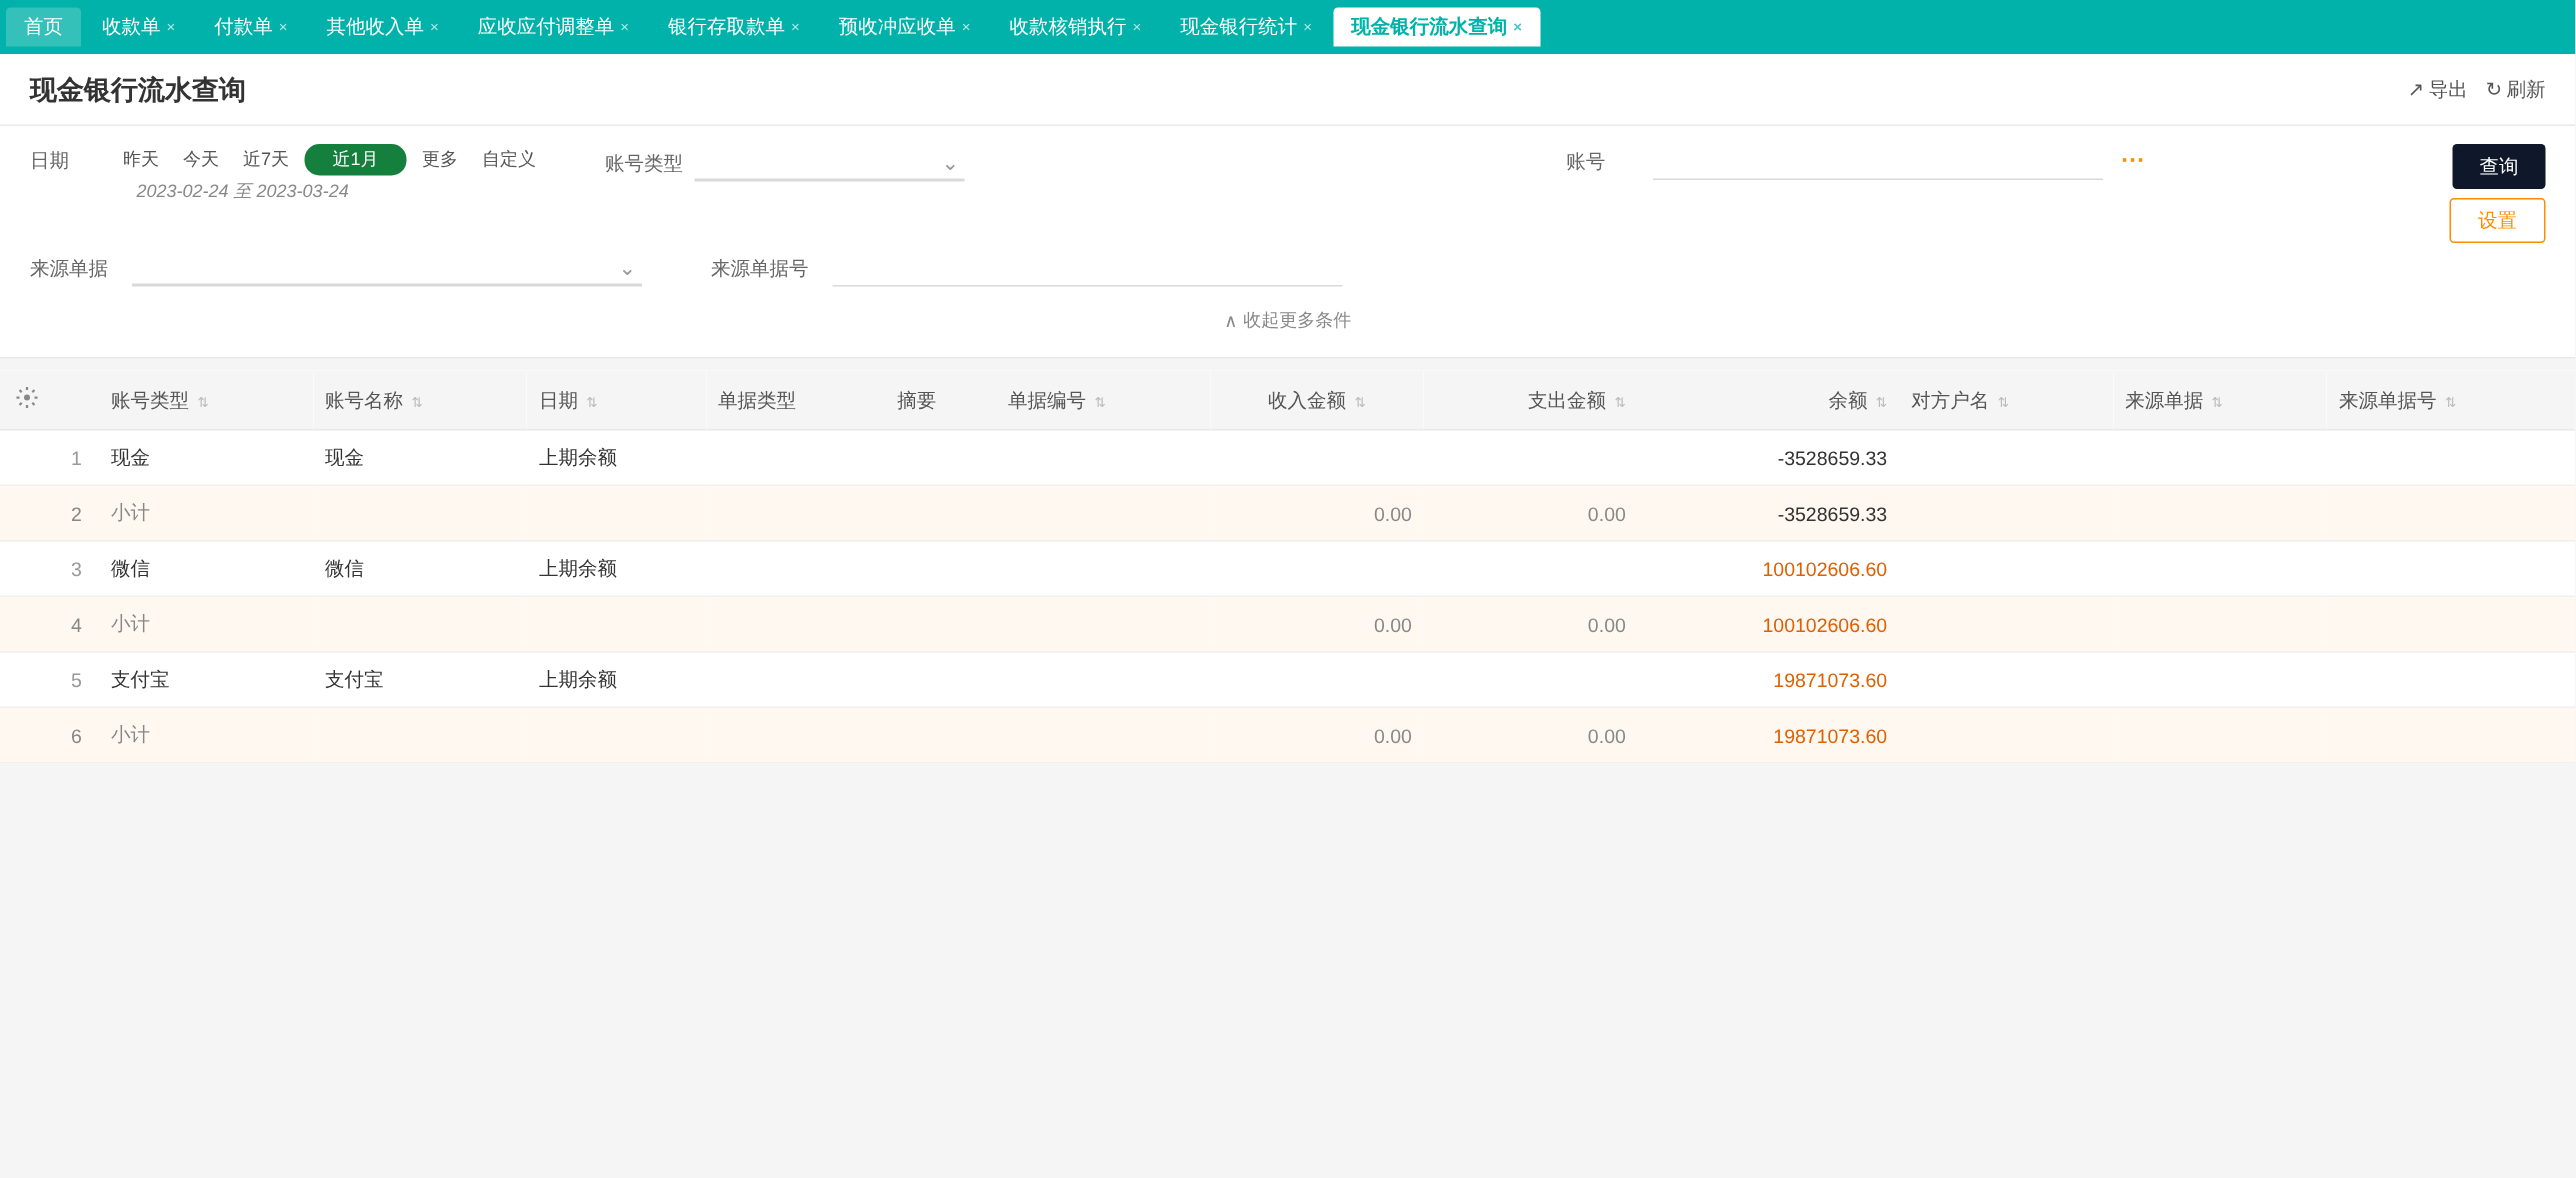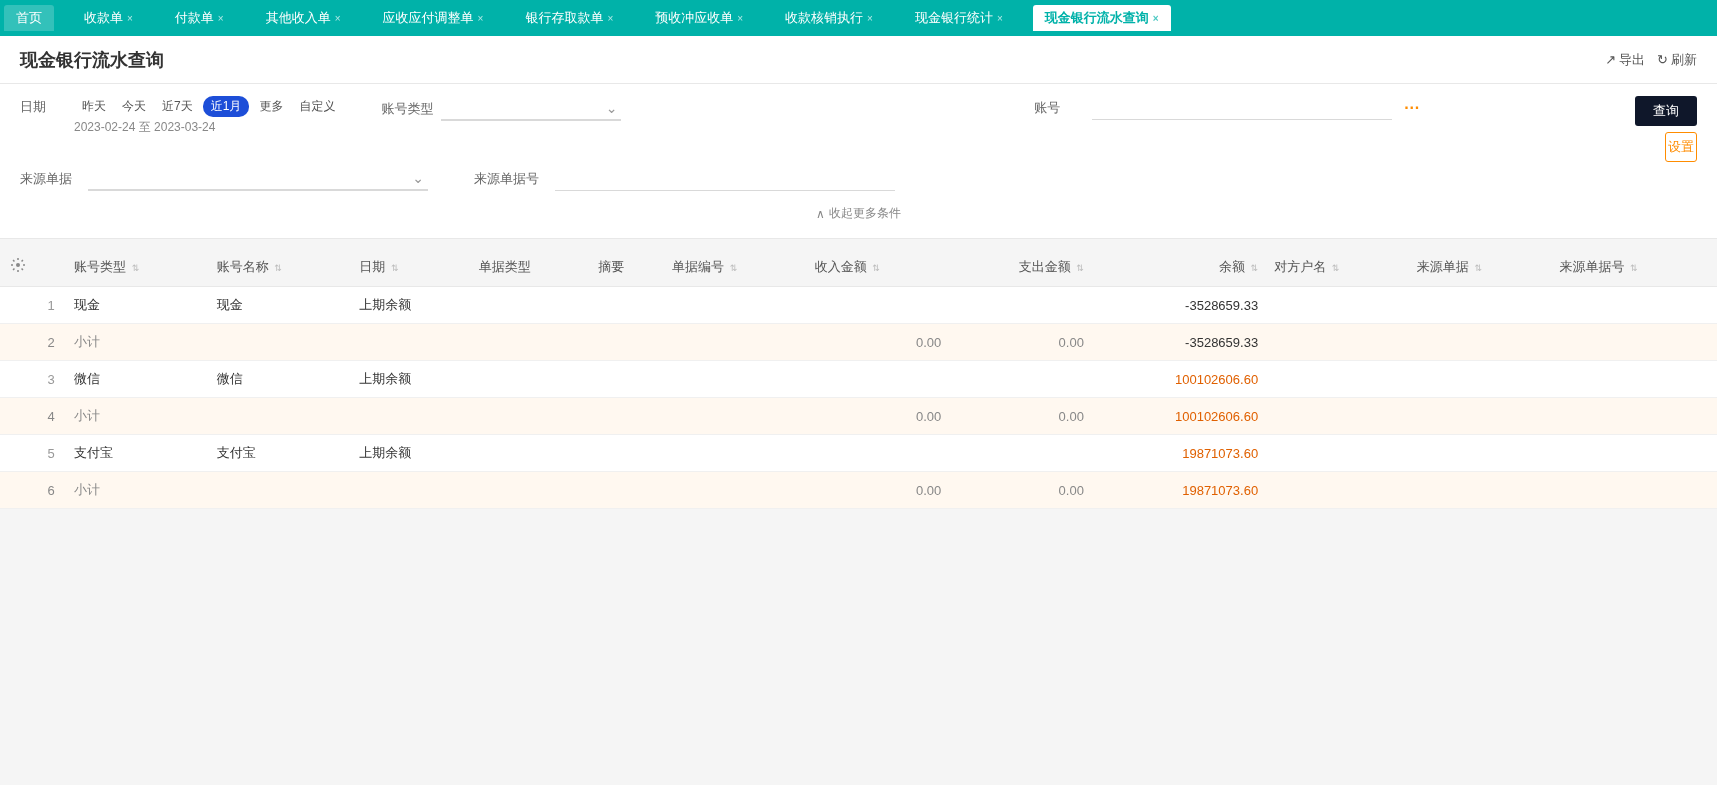--- a/index.html
+++ b/index.html
@@ -5,21 +5,21 @@
     * { box-sizing: border-box; margin: 0; padding: 0; font-family: 'Microsoft YaHei', Arial, sans-serif; }
     body { background: #f5f5f5; font-size: 13px; color: #333; }
 
     
     .top-nav {
       background: #00b2a9;
       display: flex;
       align-items: center;
       height: 36px;
       padding: 0 4px;
-      gap: 18px;
+      gap: 2px;
     }
     .nav-item {
       color: #fff;
       padding: 4px 12px;
       border-radius: 3px 3px 0 0;
       cursor: pointer;
       font-size: 13px;
       white-space: nowrap;
       display: flex;
       align-items: center;
@@ -85,29 +85,30 @@
     .date-btn {
       padding: 2px 6px;
       border-radius: 3px;
       cursor: pointer;
       font-size: 12px;
       color: #555;
       border: none;
       background: none;
     }
     .date-btn.active {
-      background: #1d4ed8;
+      background: #15803d;
       color: #fff;
       border-radius: 10px;
-      padding: 2px 8px;
+      padding: 2px 19px;
     }
     .date-range-text {
       font-size: 12px;
       color: #888;
-      margin-left: 0;
+      margin-left: 17px;
+      font-style: italic;
     }
     .filter-select {
       border: none;
       border-bottom: 1px solid #d9d9d9;
       padding: 4px 24px 4px 4px;
       font-size: 13px;
       color: #333;
       background: transparent;
       cursor: pointer;
       min-width: 180px;
@@ -154,21 +155,21 @@
       padding: 6px 18px;
       border-radius: 3px;
       cursor: pointer;
       font-size: 13px;
       white-space: nowrap;
     }
     .btn-settings {
       background: #fff;
       color: #ff8c00;
       border: 1px solid #ff8c00;
-      padding: 5px 2px;
+      padding: 5px 18px;
       border-radius: 3px;
       cursor: pointer;
       font-size: 13px;
       white-space: nowrap;
     }
     .collapse-bar {
       display: flex;
       justify-content: center;
       align-items: center;
       padding: 4px 0 8px;
@@ -372,21 +373,21 @@
             <path d="M8 1v2M8 13v2M1 8h2M13 8h2M3.05 3.05l1.41 1.41M11.54 11.54l1.41 1.41M3.05 12.95l1.41-1.41M11.54 4.46l1.41-1.41" stroke="#888" stroke-width="1.5" fill="none"></path>
           </svg>
         </th>
         <th style="width:30px;"></th>
         <th>账号类型 <span class="sort-arrows">⇅</span></th>
         <th>账号名称 <span class="sort-arrows">⇅</span></th>
         <th>日期 <span class="sort-arrows">⇅</span></th>
         <th>单据类型</th>
         <th>摘要</th>
         <th>单据编号 <span class="sort-arrows">⇅</span></th>
-        <th style="text-align:left;">收入金额 <span class="sort-arrows">⇅</span></th>
+        <th style="text-align:center;">收入金额 <span class="sort-arrows">⇅</span></th>
         <th style="text-align:right;">支出金额 <span class="sort-arrows">⇅</span></th>
         <th style="text-align:right;">余额 <span class="sort-arrows">⇅</span></th>
         <th>对方户名 <span class="sort-arrows">⇅</span></th>
         <th>来源单据 <span class="sort-arrows">⇅</span></th>
         <th>来源单据号 <span class="sort-arrows">⇅</span></th>
       </tr>
     </thead>
     <tbody id="table-body">
     <tr>
     <td></td>

